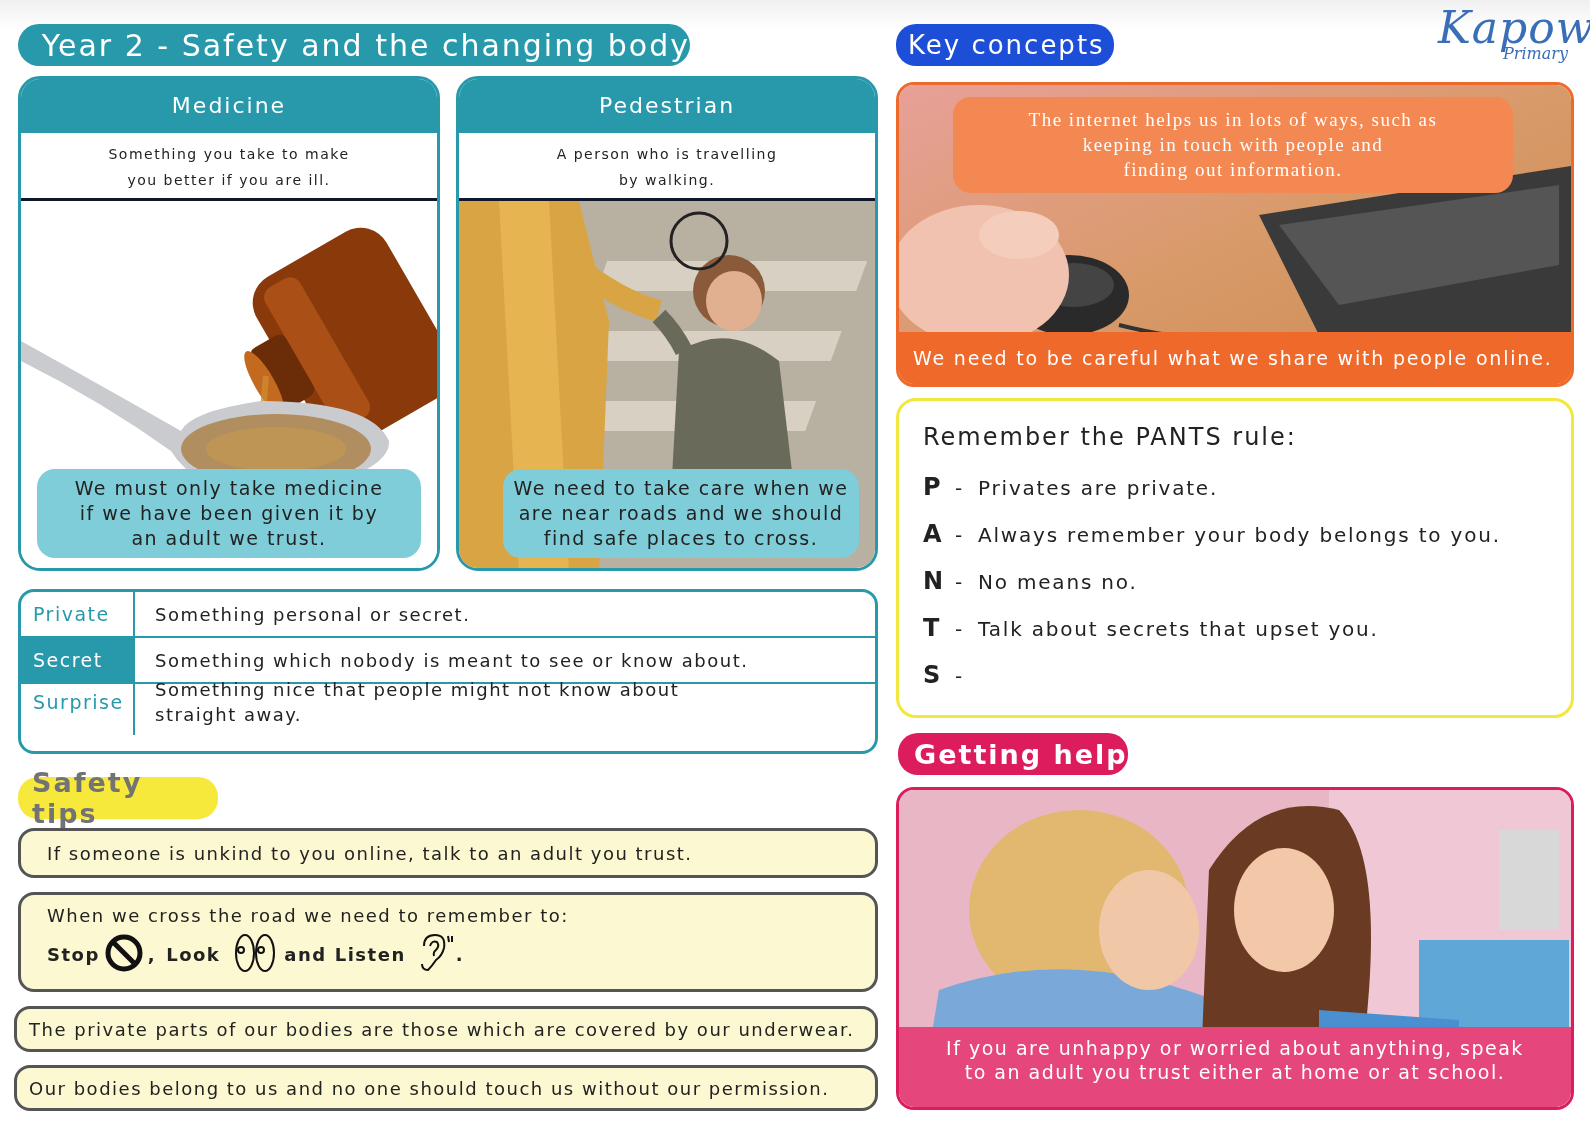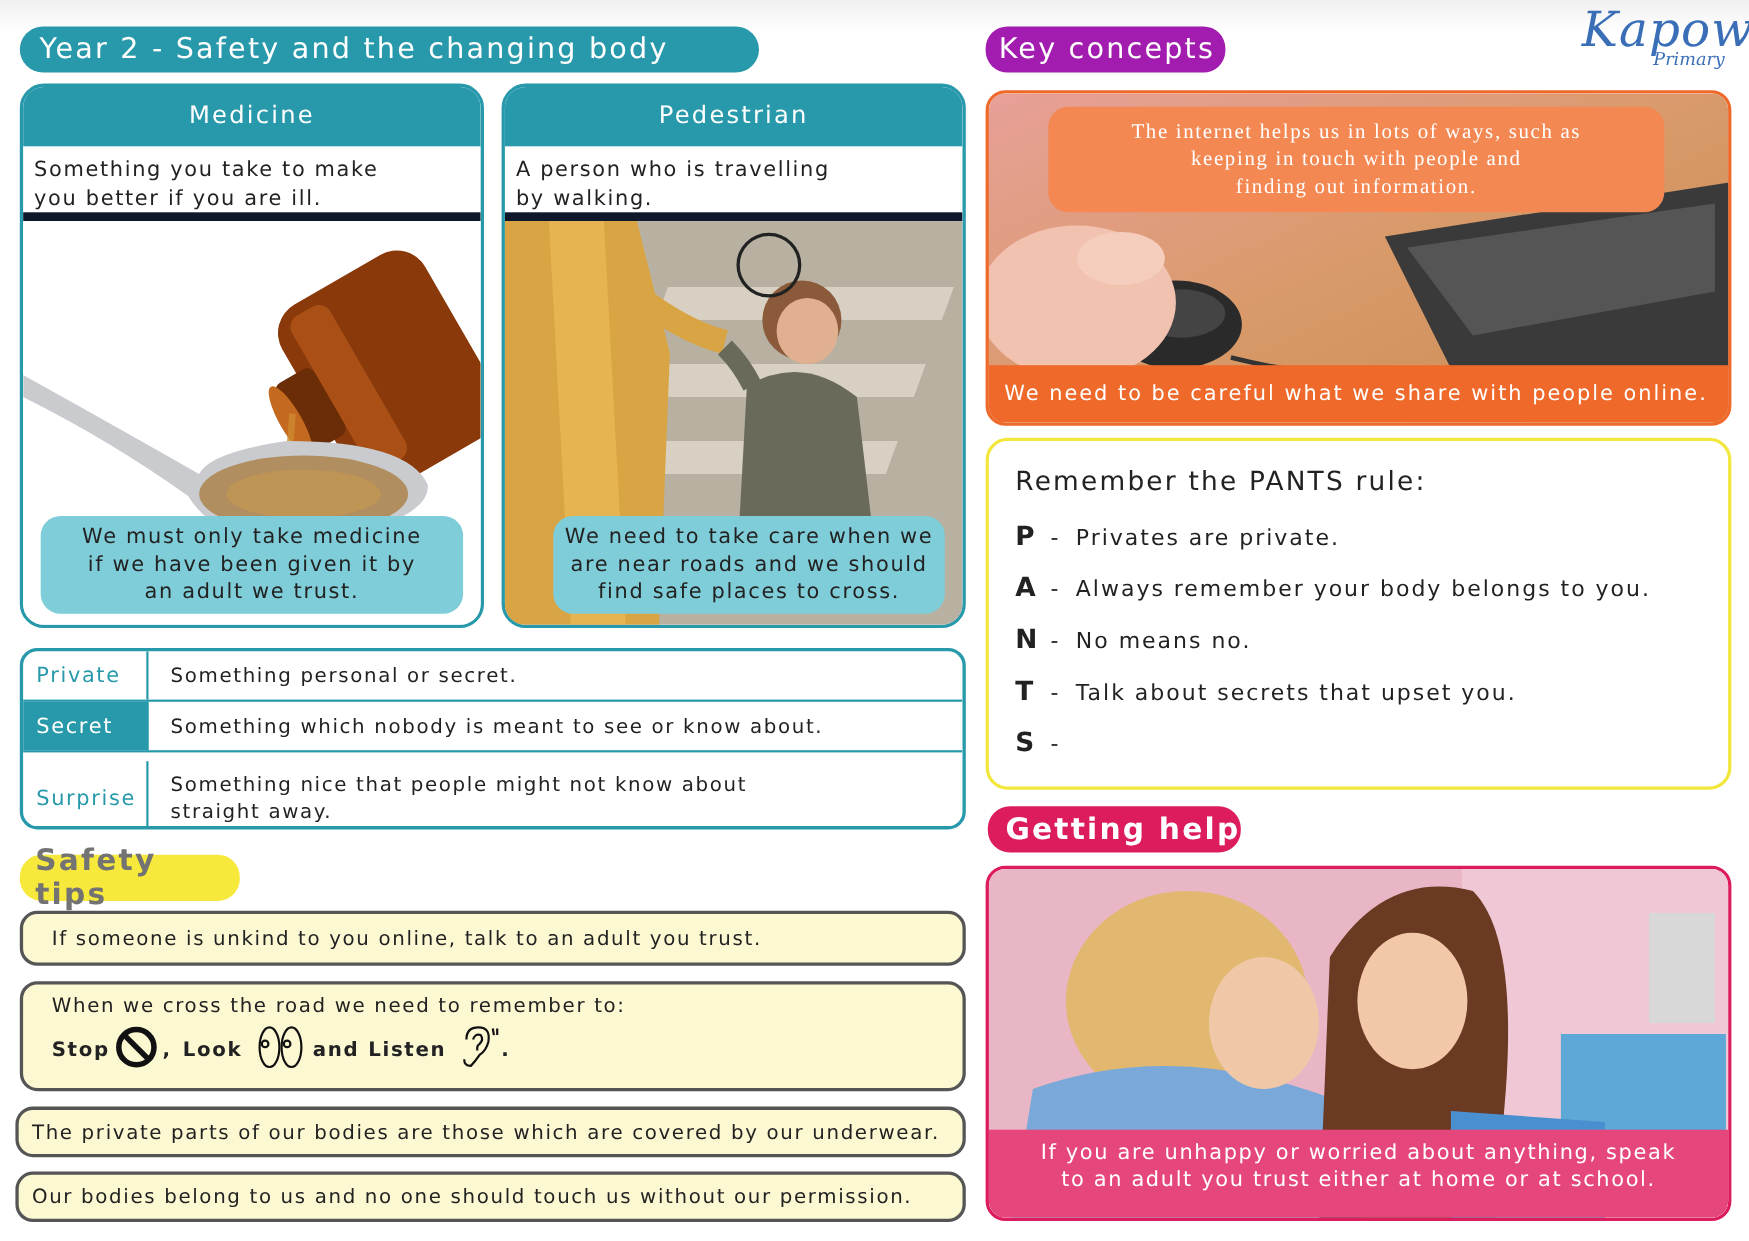--- a/index.html
+++ b/index.html
@@ -13,41 +13,41 @@
 
   
   .pill {
     position: absolute;
     border-radius: 20px;
     font-family: "DejaVu Sans", sans-serif;
     font-weight: normal;
     letter-spacing: 2px;
     display: flex; align-items: center;
   }
-  .pill-teal { background: #2799aa; color: #fff; left: 18px; top: 24px; width: 672px; height: 42px; font-size: 26px; padding-left: 18px; border-radius: 22px; }
-  .pill-orange { background: #a21caf; color: #fff; left: 896px; top: 24px; width: 218px; height: 42px; font-size: 26px; padding-left: 12px; }
+  .pill-teal { background: #2799aa; color: #fff; left: 18px; top: 24px; width: 672px; height: 42px; font-size: 30px; padding-left: 18px; border-radius: 22px; justify-content: flex-end; }
+  .pill-orange { background: #1d4ed8; color: #fff; left: 896px; top: 24px; width: 218px; height: 42px; font-size: 26px; padding-left: 12px; }
   .pill-yellow { background: #f7e83c; color: #737373; left: 18px; top: 777px; width: 200px; height: 42px; font-size: 27px; padding-left: 14px; font-weight: bold; }
   .pill-pink { background: #dc1c5c; color: #fff; left: 898px; top: 733px; width: 230px; height: 42px; font-size: 27px; padding-left: 16px; font-weight: bold; }
 
   
   .logo { position: absolute; left: 1438px; top: 2px; width: 140px; height: 70px; }
   .logo .k { position: absolute; left: 0; top: 0; font-family: "DejaVu Serif", serif; font-style: italic; font-size: 44px; color: #3a6fb8; letter-spacing: 1px; }
   .logo .p { position: absolute; right: 10px; top: 42px; font-family: "DejaVu Serif", serif; font-style: italic; font-size: 16px; color: #3a6fb8; }
 
   
   .card {
     position: absolute; border: 3px solid #2799aa; border-radius: 22px; overflow: hidden; background: #fff;
   }
   .card-head {
     background: #2799aa; color: #fff; text-align: center; font-size: 22px; letter-spacing: 2px;
     height: 54px; line-height: 54px;
   }
   .card-def {
-    text-align: left; font-size: 19px; line-height: 26px; letter-spacing: 1.5px; padding: 8px 10px; height: 68px;
-    border-bottom: 8px solid #0f172a;
+    text-align: center; font-size: 14px; line-height: 26px; letter-spacing: 1.5px; padding: 8px 10px; height: 68px;
+    border-bottom: 3px solid #0f172a;
   }
   .card-img { position: absolute; left: 0; right: 0; top: 122px; bottom: 0; overflow: hidden; }
   .card-note {
     position: absolute; background: #7fcdd8; border-radius: 18px; text-align: center; font-size: 19px; line-height: 25px;
     letter-spacing: 1.5px; padding: 7px 8px; color: #222;
   }
 
   
   .gloss { position: absolute; left: 18px; top: 589px; width: 860px; height: 165px; border: 3px solid #2799aa; border-radius: 16px; overflow: hidden; background: #fff; }
   .gloss-row { position: absolute; left: 0; right: 0; display: flex; }
@@ -168,21 +168,21 @@
   <div class="gloss-row" style="top:0; height:44px;">
     <div class="gloss-term">Private</div>
     <div class="gloss-def">Something personal or secret.</div>
   </div>
   <div class="gloss-sep" style="top:44px;"></div>
   <div class="gloss-row" style="top:46px; height:44px;">
     <div class="gloss-term active">Secret</div>
     <div class="gloss-def">Something which nobody is meant to see or know about.</div>
   </div>
   <div class="gloss-sep" style="top:90px;"></div>
-  <div class="gloss-row" style="top:100px; height:67px;">
+  <div class="gloss-row" style="top:76px; height:67px;">
     <div class="gloss-term">Surprise</div>
     <div class="gloss-def" style="flex-direction:column; align-items:flex-start; justify-content:center;">
       <div>Something nice that people might not know about</div>
       <div>straight away.</div>
     </div>
   </div>
 </div>
 
 <div class="pill pill-yellow">
   <span>Safety tips</span>

